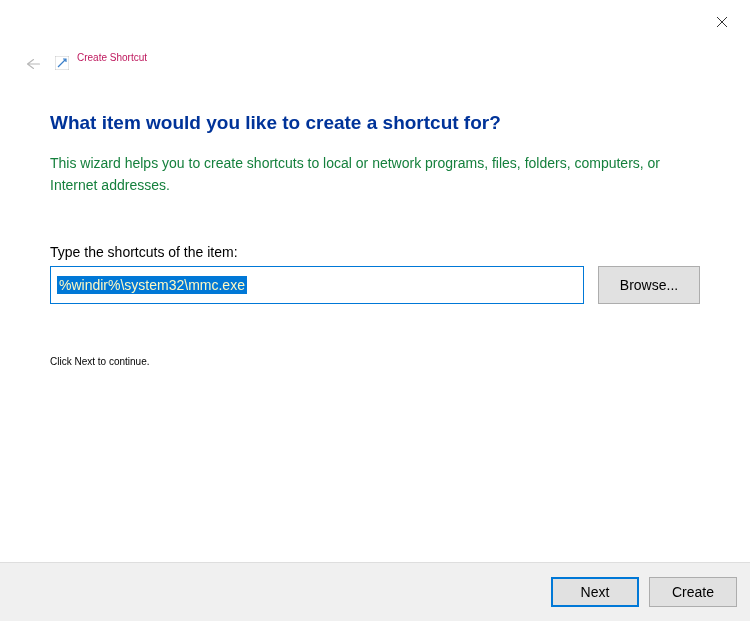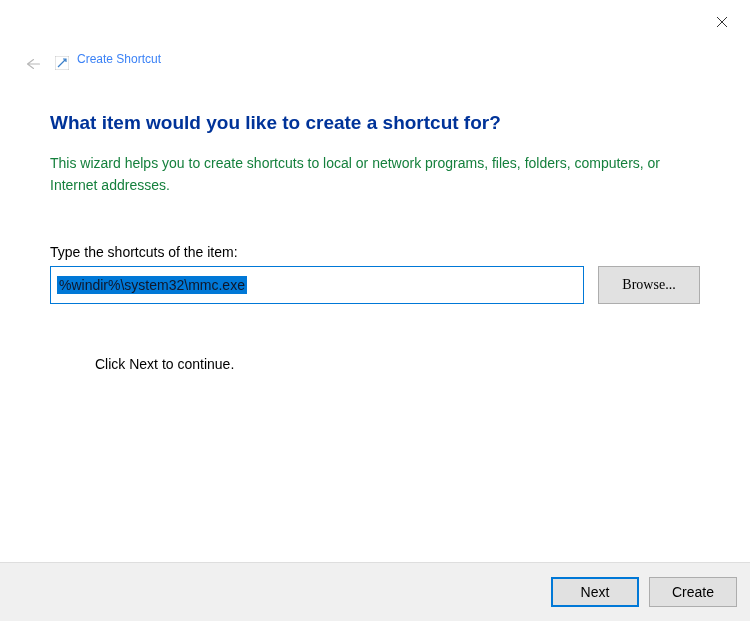--- a/index.html
+++ b/index.html
@@ -55,22 +55,22 @@
       display: inline-block;
     }
     .wizard-icon svg {
       width: 14px;
       height: 14px;
     }
     .wizard-title {
       position: absolute;
       top: 52px;
       left: 77px;
-      font-size: 12px;
-      color: #3b82f6;
+      font-size: 10px;
+      color: #be185d;
       font-weight: 400;
     }
     .content {
       position: absolute;
       left: 50px;
       right: 50px;
       top: 112px;
     }
     .heading {
       font-size: 19px;
@@ -99,39 +99,38 @@
       flex: 1;
       border: 1px solid #0078d7;
       padding: 8px 6px;
       height: 38px;
       display: flex;
       align-items: center;
       background: #fff;
     }
     .path-input-wrapper .selected-text {
       background: #0078d7;
-      color: #0f172a;
+      color: #fef9c3;
       font-size: 14px;
       padding: 1px 2px;
       display: inline-block;
     }
     .browse-btn {
       width: 102px;
       height: 38px;
       border: 1px solid #adadad;
       background: #e1e1e1;
       font-size: 14px;
-      font-family: Liberation Serif, serif;
+      font-family: Liberation Sans, sans-serif;
       cursor: pointer;
       color: #000;
     }
     .continue-text {
-      font-size: 14px;
-      color: #000;
-      margin-left: 45px;
+      font-size: 10px;
+      color: #000;
     }
     .footer {
       position: absolute;
       bottom: 0;
       left: 0;
       right: 0;
       height: 59px;
       background: #f0f0f0;
       border-top: 1px solid #dedede;
       display: flex;

